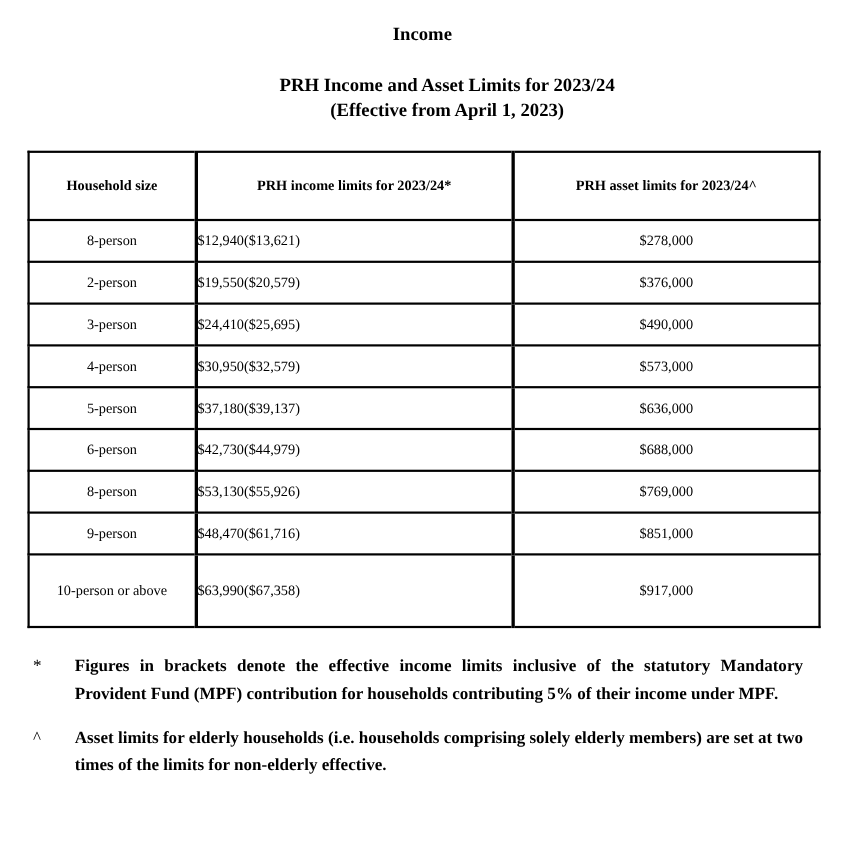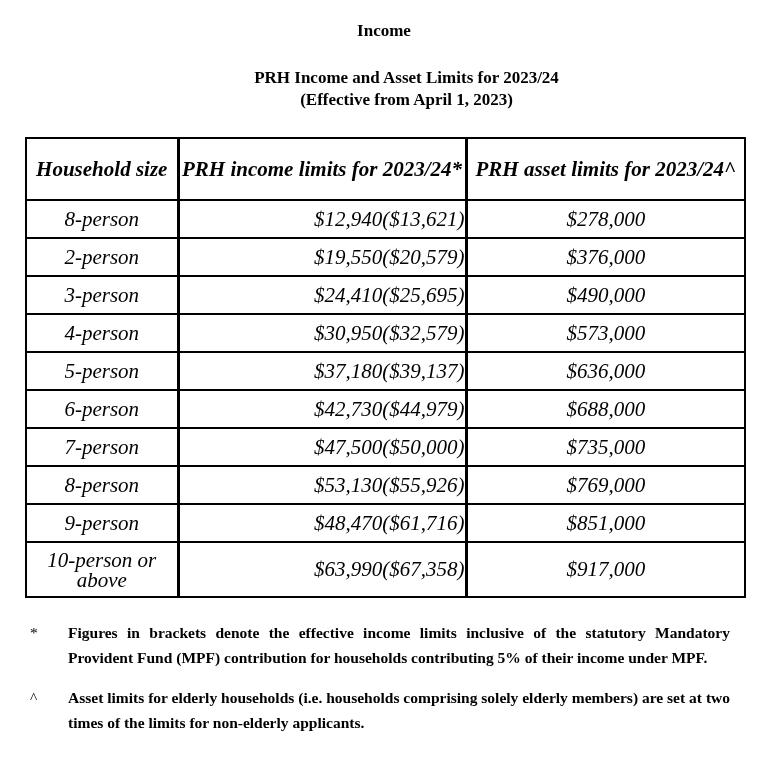--- a/index.html
+++ b/index.html
@@ -37,48 +37,46 @@
     border-collapse: collapse;
     table-layout: fixed;
     width: 719px;
     margin: 26px 0 0 25px;
   }
   table.limits th,
   table.limits td {
     border: 2px solid #000000;
     text-align: center;
     vertical-align: middle;
-    font-size: 21px;
+    font-size: 13px;
     padding: 0;
-    font-style: italic;
   }
   table.limits th.vsep,
   table.limits td.vsep {
     border-left-width: 3px;
   }
   table.limits thead th {
     height: 62px;
     font-weight: bold;
   }
   table.limits tbody td {
     height: 38px;
   }
   table.limits tr.tall td {
-    height: 55px;
+    height: 66px;
   }
   td.household-cell {
     padding: 0 16px;
     line-height: 20px;
   }
   .income-wrap {
     display: flex;
-    justify-content: flex-end;
+    justify-content: flex-start;
     align-items: center;
     width: 100%;
-    padding-left: 32px;
   }
   .footnote {
     display: flex;
     margin: 22px 0 0 30px;
     width: 718px;
     font-size: 15.5px;
     line-height: 25px;
   }
   .footnote + .footnote {
     margin-top: 15px;
@@ -174,30 +172,20 @@
         <td class="household-cell">6-person</td>
         <td class="vsep">
           <div class="income-wrap">
             <span>$42,730</span>
             <span>($44,979)</span>
           </div>
         </td>
         <td class="vsep">$688,000</td>
       </tr>
       <tr>
-        <td class="household-cell">7-person</td>
-        <td class="vsep">
-          <div class="income-wrap">
-            <span>$47,500</span>
-            <span>($50,000)</span>
-          </div>
-        </td>
-        <td class="vsep">$735,000</td>
-      </tr>
-      <tr>
         <td class="household-cell">8-person</td>
         <td class="vsep">
           <div class="income-wrap">
             <span>$53,130</span>
             <span>($55,926)</span>
           </div>
         </td>
         <td class="vsep">$769,000</td>
       </tr>
       <tr>
@@ -223,16 +211,16 @@
     </tbody>
   </table>
 
   <div class="footnote">
     <span class="marker">*</span>
     <span class="text">Figures in brackets denote the effective income limits inclusive of the statutory Mandatory Provident Fund (MPF) contribution for households contributing 5% of their income under MPF.</span>
   </div>
 
   <div class="footnote">
     <span class="marker">^</span>
-    <span class="text">Asset limits for elderly households (i.e. households comprising solely elderly members) are set at two times of the limits for non-elderly applicants.</span>
+    <span class="text">Asset limits for elderly households (i.e. households comprising solely elderly members) are set at two times of the limits for non-elderly effective.</span>
   </div>
 
 </div>
 
 </body></html>

